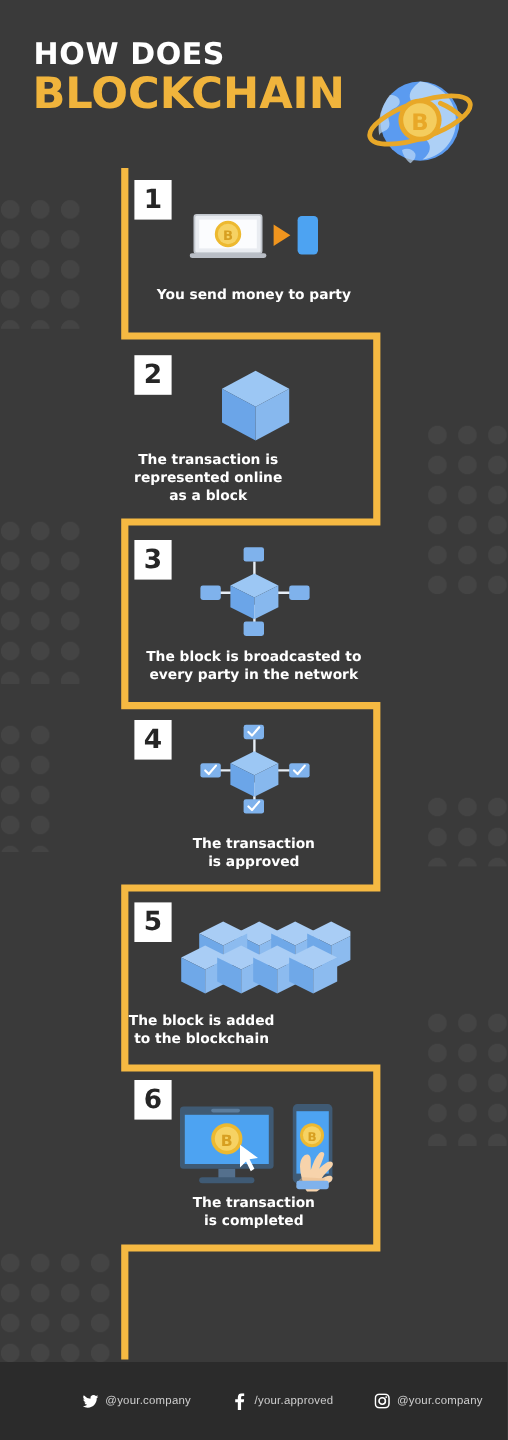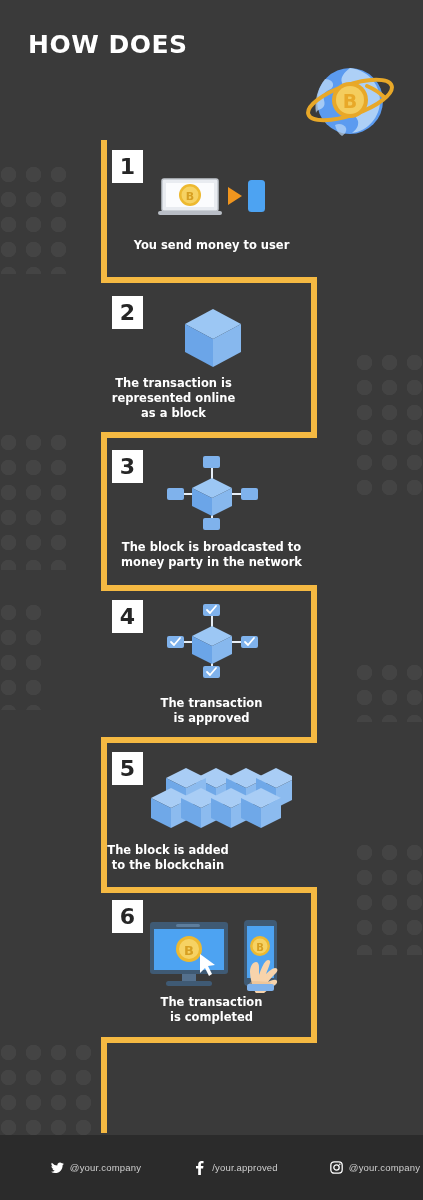--- a/index.html
+++ b/index.html
@@ -77,21 +77,21 @@
     white-space: pre-line;
   }
   .art { position: absolute; }
 
   
   .footer {
     position: absolute; left: 0; top: 1135px;
     width: 423px; height: 65px;
     background: #2b2b2b;
     display: flex; align-items: center; justify-content: center;
-    gap: 52px;
+    gap: 34px;
     padding-left: 48px;
   }
   .social { display: flex; align-items: center; gap: 6px; }
   .social .handle {
     color: #cfcfcf; font-size: 9.5px; font-family: "Liberation Sans", sans-serif;
     letter-spacing: .2px;
   }
   .social .glyph { width: 13px; height: 13px; display:flex; align-items:center; justify-content:center; }
 </style>
 </head>
@@ -102,20 +102,21 @@
   <div class="dots dots-a"></div>
   <div class="dots dots-b"></div>
   <div class="dots dots-c"></div>
   <div class="dots dots-d"></div>
   <div class="dots dots-e"></div>
   <div class="dots dots-f"></div>
   <div class="dots dots-g"></div>
 
   <div class="header">
     <div class="title-1">HOW DOES</div>
+    <div class="title-2">BLOCKCHAIN</div>
 
     <div class="globe-wrap">
       <svg width="90" height="90" viewBox="0 0 90 90">
         <circle cx="45" cy="46" r="33" fill="#5b9bf0"></circle>
         <path d="M45 13c-6 5-10 9-8 15 2 6 9 5 10 11 1 6-6 7-5 13 1 7 9 7 11 14 1 5-2 9-6 12
                  16-2 28-16 28-32 0-18-13-31-30-33z" fill="#bcd9f7" opacity=".85"></path>
         <path d="M20 24c5 0 9 3 8 7-1 4-7 4-9 8-2 4 2 8 0 12-2 4-7 3-8 7
                  -2-13 2-25 9-34z" fill="#bcd9f7" opacity=".75"></path>
         <path d="M30 70c4-2 9-1 11 3 1 3-1 6-4 8-3-2-6-6-7-11z" fill="#bcd9f7" opacity=".7"></path>
         <ellipse cx="45" cy="45" rx="44" ry="15" fill="none" stroke="#e8a828" stroke-width="4" transform="rotate(-19 45 45)"></ellipse>
@@ -138,21 +139,21 @@
         <rect x="4" y="3" width="56" height="32" rx="2" fill="#e9ecf1" stroke="#c2c7ce" stroke-width="1.5"></rect>
         <rect x="8" y="7" width="48" height="24" fill="#fbfcfe"></rect>
         <circle cx="32" cy="19" r="11" fill="#edb930"></circle>
         <circle cx="32" cy="19" r="8.5" fill="#f6d263"></circle>
         <text x="32" y="24" font-family="DejaVu Sans, sans-serif" font-size="11" font-weight="700" fill="#d79f21" text-anchor="middle">B</text>
         <rect x="0" y="35" width="64" height="4" rx="2" fill="#b9bec6"></rect>
         <polygon points="70,11 84,20 70,29" fill="#f0951e"></polygon>
         <rect x="90" y="4" width="17" height="32" rx="3.5" fill="#4da3f2"></rect>
       </svg>
     </div>
-    <div class="caption" style="left:0;top:238px;width:423px">You send money to  user</div>
+    <div class="caption" style="left:0;top:238px;width:423px">You send money to  party</div>
   </div>
 
   <div class="step" style="left:0;top:0;width:423px;height:0">
     <div class="badge" style="left:112px;top:296px">2</div>
     <div class="art" style="left:180px;top:305px;width:66px;height:66px">
       <svg width="66" height="66" viewBox="0 0 66 66">
         <polygon points="33,4 61,19 33,34 5,19" fill="#9cc7f4"></polygon>
         <polygon points="5,19 33,34 33,62 5,47" fill="#6ba5e8"></polygon>
         <polygon points="61,19 33,34 33,62 61,47" fill="#87b8ee"></polygon>
       </svg>
@@ -173,21 +174,21 @@
         <polygon points="47,26 67,36 47,46 27,36" fill="#9cc7f4"></polygon>
         <polygon points="27,36 47,46 47,64 27,54" fill="#6ba5e8"></polygon>
         <polygon points="67,36 47,46 47,64 67,54" fill="#87b8ee"></polygon>
         <rect x="38" y="4" width="17" height="12" rx="2" fill="#7fb2ec"></rect>
         <rect x="38" y="66" width="17" height="12" rx="2" fill="#7fb2ec"></rect>
         <rect x="2" y="36" width="17" height="12" rx="2" fill="#7fb2ec"></rect>
         <rect x="76" y="36" width="17" height="12" rx="2" fill="#7fb2ec"></rect>
       </svg>
     </div>
     <div class="caption" style="left:0;top:540px;width:423px">The block is broadcasted to
-money party in the network</div>
+every party in the network</div>
   </div>
 
   <div class="step" style="left:0;top:0;width:423px;height:0">
     <div class="badge" style="left:112px;top:600px">4</div>
     <div class="art" style="left:165px;top:600px;width:95px;height:83px">
       <svg width="95" height="83" viewBox="0 0 95 83">
         <line x1="47" y1="16" x2="47" y2="32" stroke="#e7eef6" stroke-width="2"></line>
         <line x1="47" y1="52" x2="47" y2="68" stroke="#e7eef6" stroke-width="2"></line>
         <line x1="16" y1="42" x2="32" y2="42" stroke="#e7eef6" stroke-width="2"></line>
         <line x1="62" y1="42" x2="79" y2="42" stroke="#e7eef6" stroke-width="2"></line>

